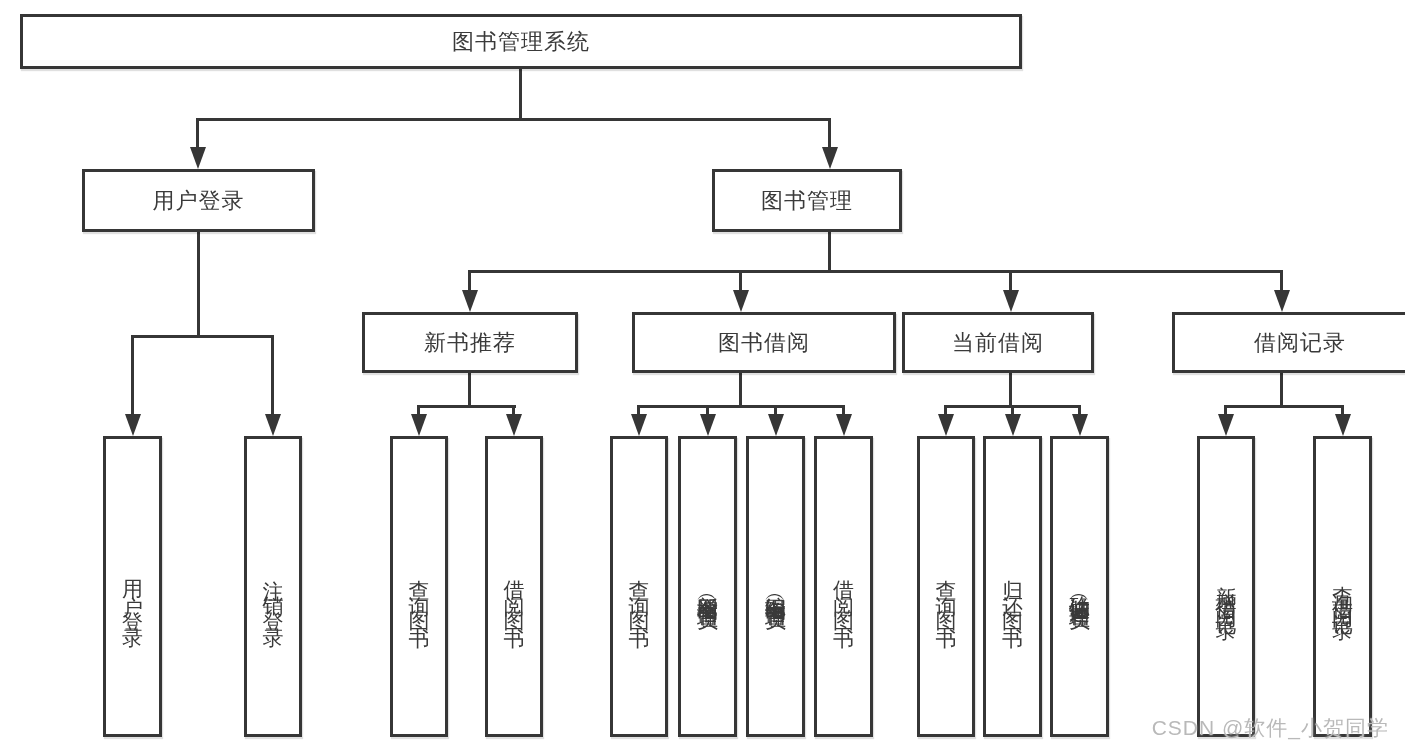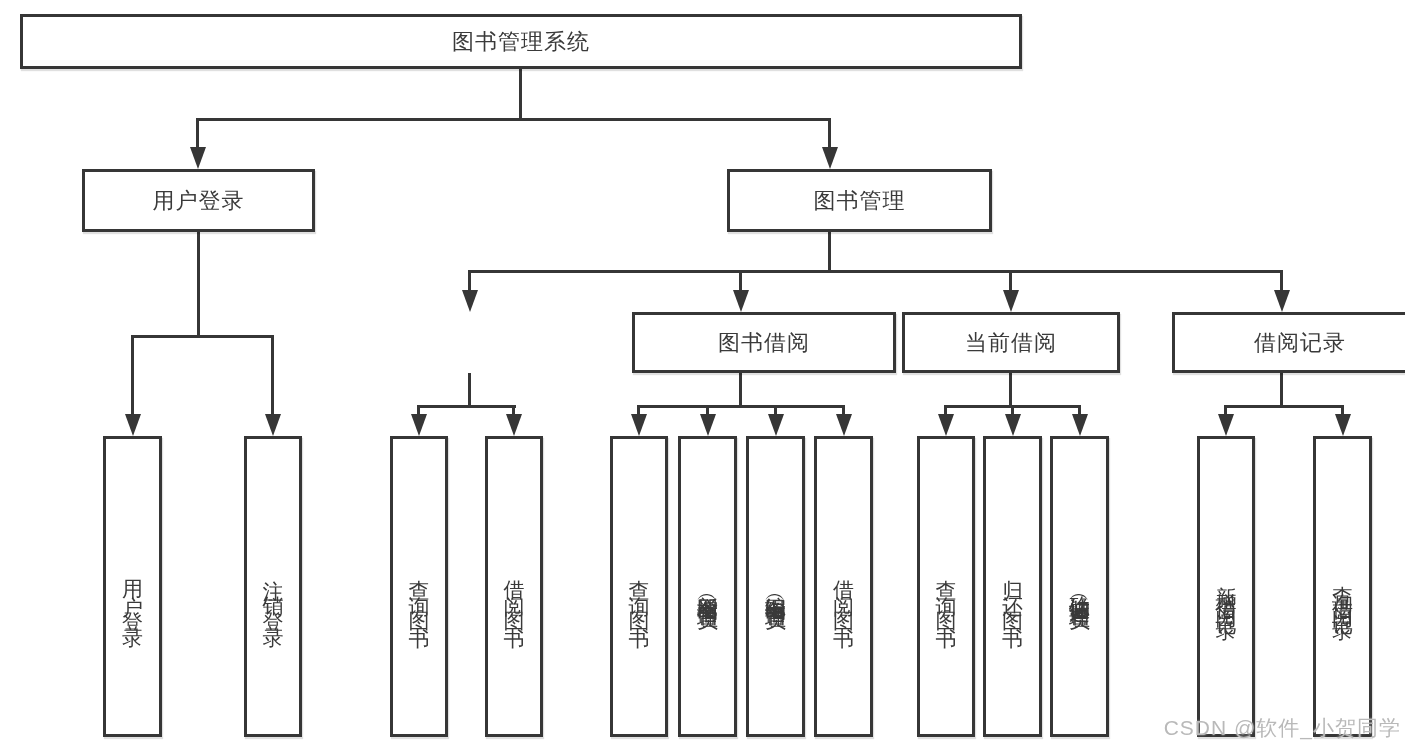--- a/index.html
+++ b/index.html
@@ -23,37 +23,38 @@
   .sp-s{letter-spacing:2px;padding-top:2px;}
   .vline{position:absolute;width:3px;background:#363636;z-index:1;}
   .hline{position:absolute;height:3px;background:#363636;z-index:1;}
   .arrow{position:absolute;width:3px;background:#363636;z-index:1;}
   .arrow::after{
     content:"";position:absolute;top:100%;left:50%;transform:translateX(-50%);
     width:0;height:0;border-left:8px solid transparent;border-right:8px solid transparent;
     border-top:22px solid #363636;
   }
   #watermark{
-    position:absolute;top:714px;right:4px;z-index:5;
+    position:absolute;top:714px;right:16px;z-index:5;
     font-size:21px;color:#b9b9b9;letter-spacing:1px;
     text-shadow:0 0 2px rgba(255,255,255,0.8);
   }
 </style>
 </head>
 <body>
 
 <div id="stage">
 
   <div class="box" style="left:20px;top:14px;width:1002px;height:55px;text-align:right;">图书管理系统</div>
 
   <div class="box" style="left:82px;top:169px;width:233px;height:63px;">用户登录</div>
-  <div class="box" style="left:727px;top:169px;width:265px;height:63px;text-align:center;">图书管理</div>
+  <div class="box" style="left:712px;top:169px;width:190px;height:63px;text-align:center;">图书管理</div>
 
+  <div class="box" style="left:362px;top:312px;width:216px;height:61px;">新书推荐</div>
   <div class="box" style="left:632px;top:312px;width:264px;height:61px;">图书借阅</div>
-  <div class="box" style="left:902px;top:312px;width:218px;height:61px;">当前借阅</div>
+  <div class="box" style="left:902px;top:312px;width:192px;height:61px;">当前借阅</div>
   <div class="box" style="left:1172px;top:312px;width:256px;height:61px;">借阅记录</div>
 
   <div class="box vbox sp-l" style="left:103px;top:436px;width:59px;height:301px;">用户登录</div>
   <div class="box vbox sp-l" style="left:244px;top:436px;width:58px;height:301px;">注销登录</div>
 
   <div class="box vbox sp-l" style="left:390px;top:436px;width:58px;height:301px;">查询图书</div>
   <div class="box vbox sp-l" style="left:485px;top:436px;width:58px;height:301px;">借阅图书</div>
 
   <div class="box vbox sp-l" style="left:610px;top:436px;width:58px;height:301px;">查询图书</div>
   <div class="box vbox sp-s" style="left:678px;top:436px;width:59px;height:301px;">新增图书（管理员）</div>

